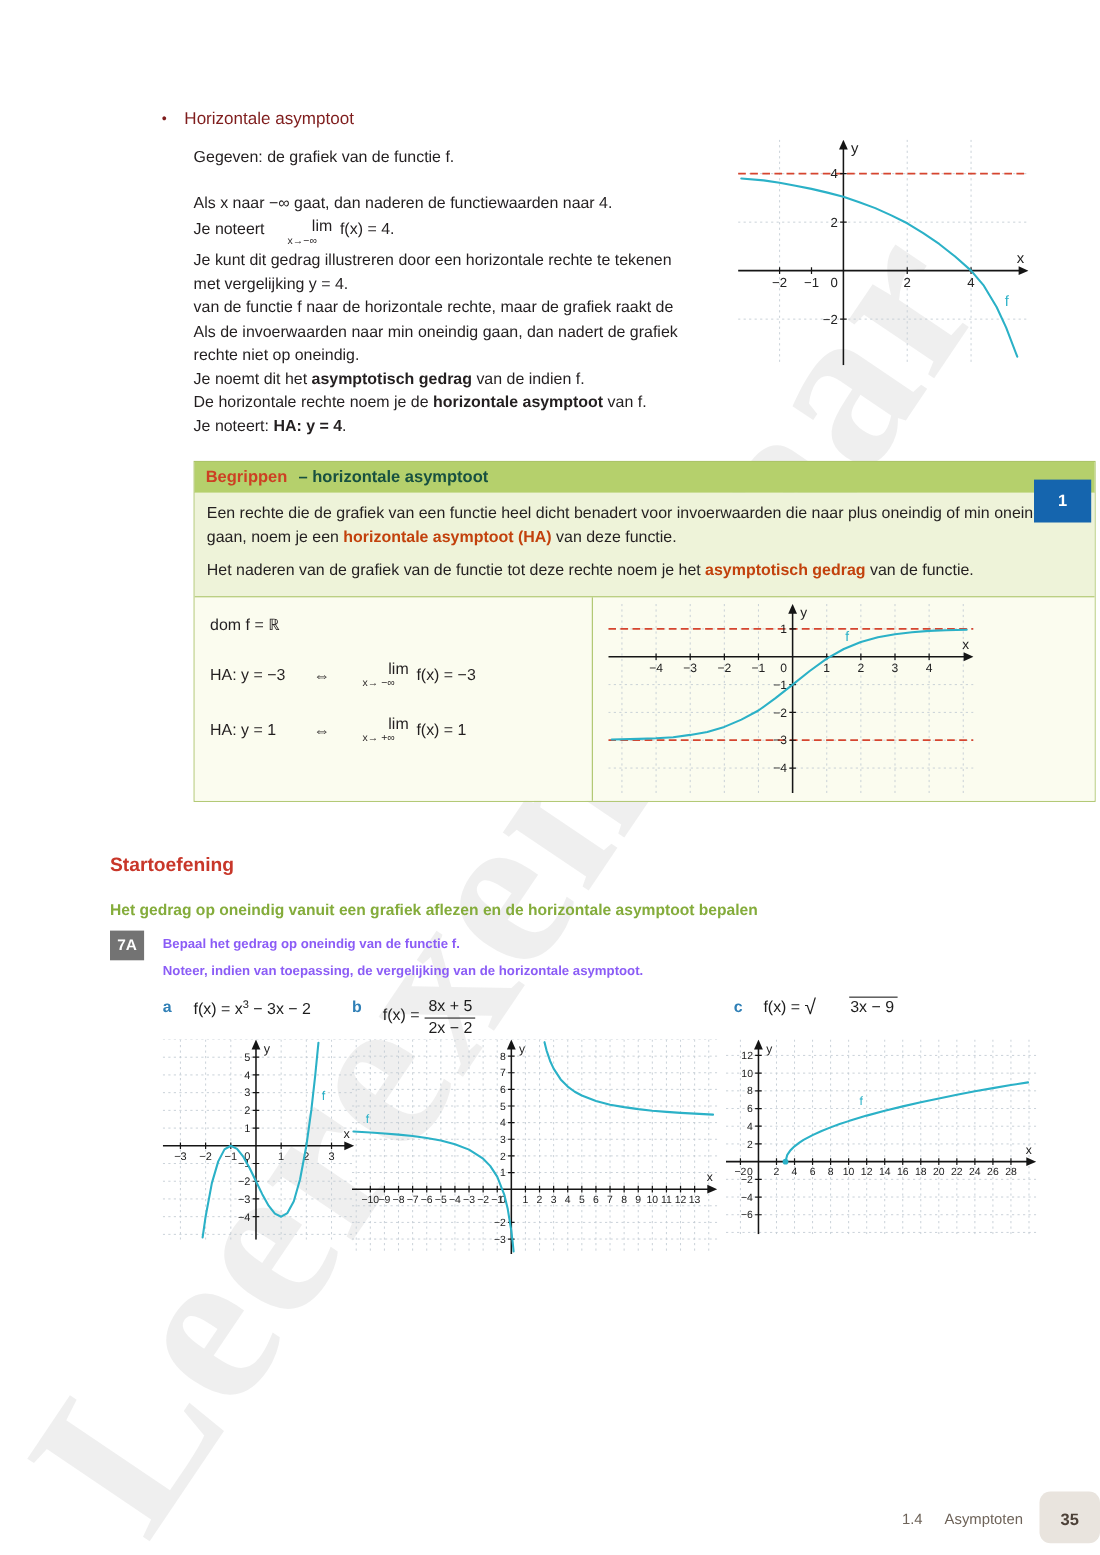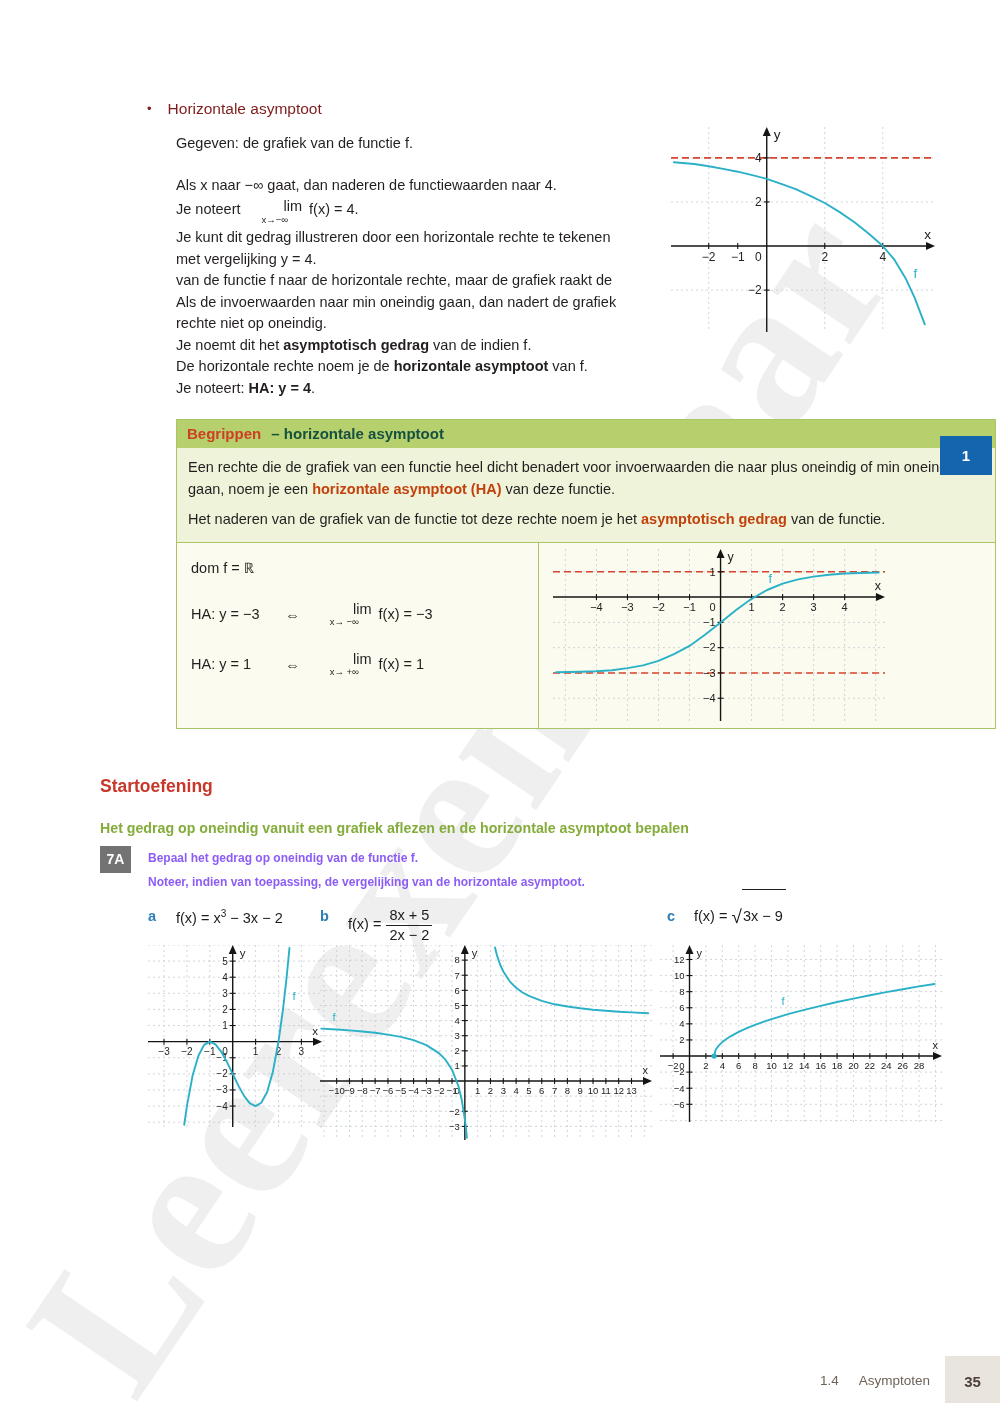--- a/index.html
+++ b/index.html
@@ -41,24 +41,24 @@
   .exnum{left:100px;top:846px;width:31px;height:27px;background:#737373;color:#fff;
          font-size:14px;font-weight:bold;text-align:center;line-height:27px;}
   .exlines{left:148px;top:847px;font-size:12px;font-weight:bold;color:#8b5cf6;line-height:23.5px;white-space:nowrap;}
   .itmlab{font-size:14.5px;font-weight:bold;color:#2f7fb6;}
   .frm{font-size:14.5px;color:#1c1c1c;white-space:nowrap;}
   .frm sup{font-size:10px;}
   .frac{display:inline-block;text-align:center;vertical-align:-11px;margin-left:5px;line-height:1;}
   .frac .nu{display:block;padding:0 3px 2px 3px;border-bottom:1.3px solid #222;}
   .frac .de{display:block;padding:2px 3px 0 3px;}
   .sqrt-sign{font-size:19px;vertical-align:-2px;}
-  .sqrt-body{border-top:1.4px solid #222;padding:18px 3px 0 1px;}
+  .sqrt-body{border-top:1.4px solid #222;padding:1px 3px 0 1px;margin-left:30px;}
   .footer-txt{right:70px;top:1373px;font-size:13.5px;color:#6e6359;}
   .footer-txt .sec{margin-right:20px;}
-  .pagebox{right:0;top:1356px;width:55px;height:47px;background:#e9e4de;text-align:center;}
+  .pagebox{right:0;top:1356px;width:55px;height:47px;background:#e9e4de;text-align:center;border-radius:10px;}
   .pagebox .pg{font-size:15px;font-weight:bold;color:#4c4037;line-height:52px;}
   .sidetab{left:940px;top:436px;width:52px;height:39px;background:#1565ae;color:#fff;
            font-size:15px;font-weight:bold;text-align:center;line-height:39px;}
 </style>
 </head>
 <body>
 
 <div class="page">
 
   <div class="wm">Leerexemplaar</div>

